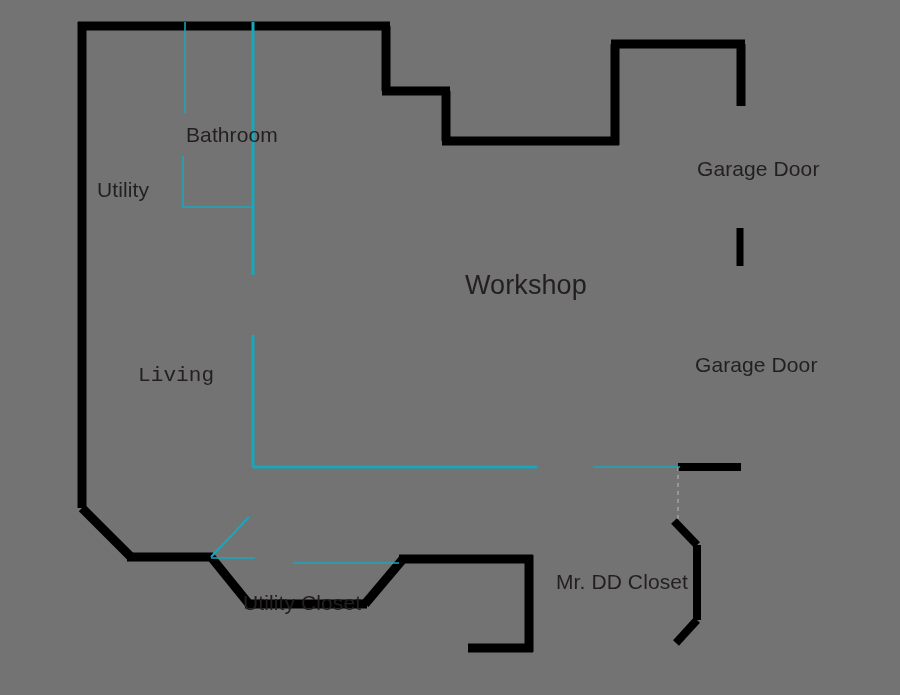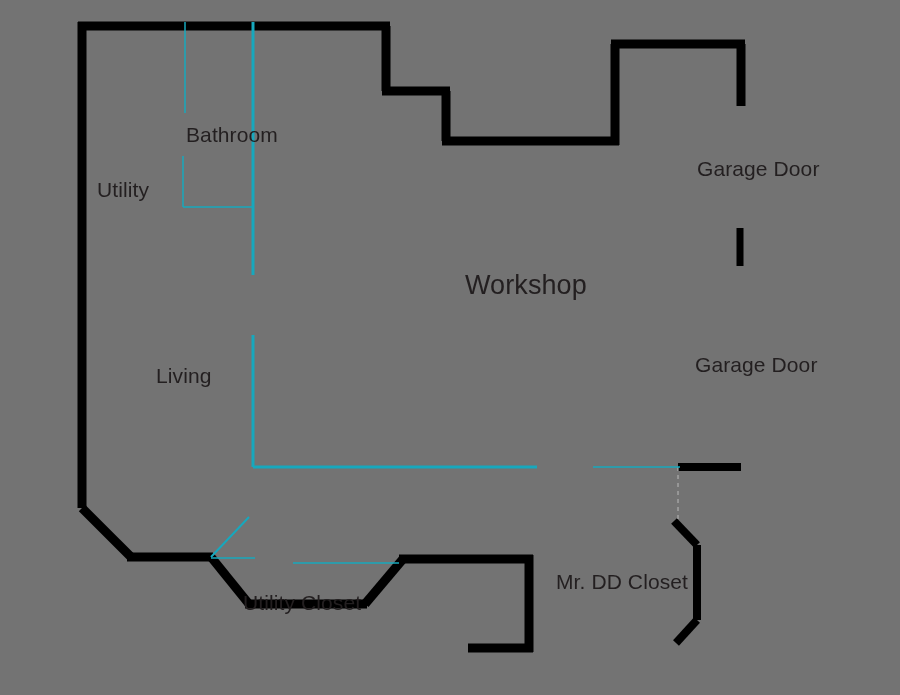--- a/index.html
+++ b/index.html
@@ -88,21 +88,21 @@
         <polyline points="211,558 255,558" fill="none" stroke="#17a8bd" stroke-width="1.5" stroke-linecap="butt" stroke-linejoin="miter"></polyline>
         <polyline points="293,563 399,563" fill="none" stroke="#17a8bd" stroke-width="1.5" stroke-linecap="butt" stroke-linejoin="miter"></polyline>
       </g>
   </svg>
 
   <div id="label-layer">
     <span class="room-label label-std" style="left:186px; top:124px;">Bathroom</span>
 
     <span class="room-label label-std" style="left:97px; top:179px;">Utility</span>
 
-    <span class="room-label label-std" style="left:156px; top:365px;">Living</span>
+    <span class="room-label label-std" style="left:138px; top:365px;font-family:Liberation Mono, monospace;">Living</span>
 
     <span class="room-label label-lg" style="left:465px; top:272px;">Workshop</span>
 
     <span class="room-label label-std" style="left:243px; top:592px;">Utility Closet</span>
 
     <span class="room-label label-std" style="left:556px; top:571px;">Mr. DD Closet</span>
 
     <span class="room-label label-std" style="left:697px; top:158px;">Garage Door</span>
 
     <span class="room-label label-std" style="left:695px; top:354px;">Garage Door</span>

